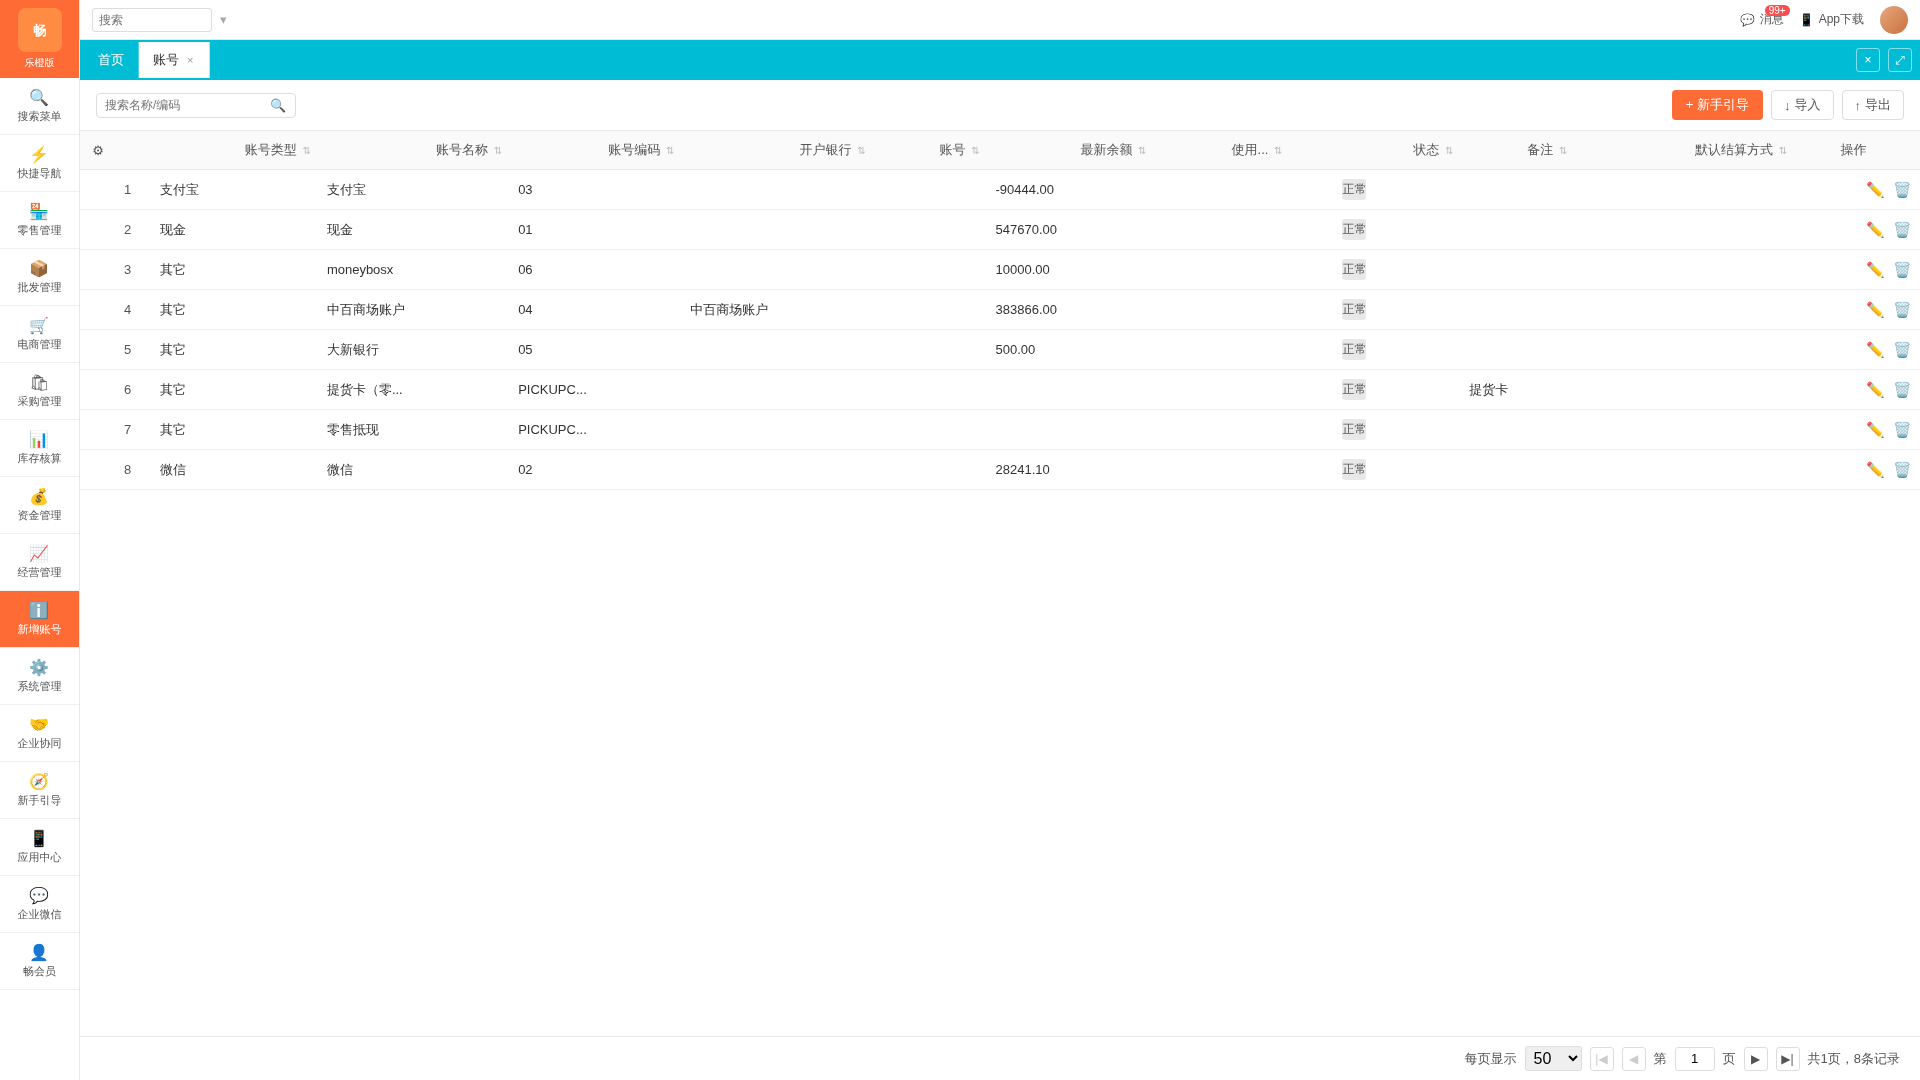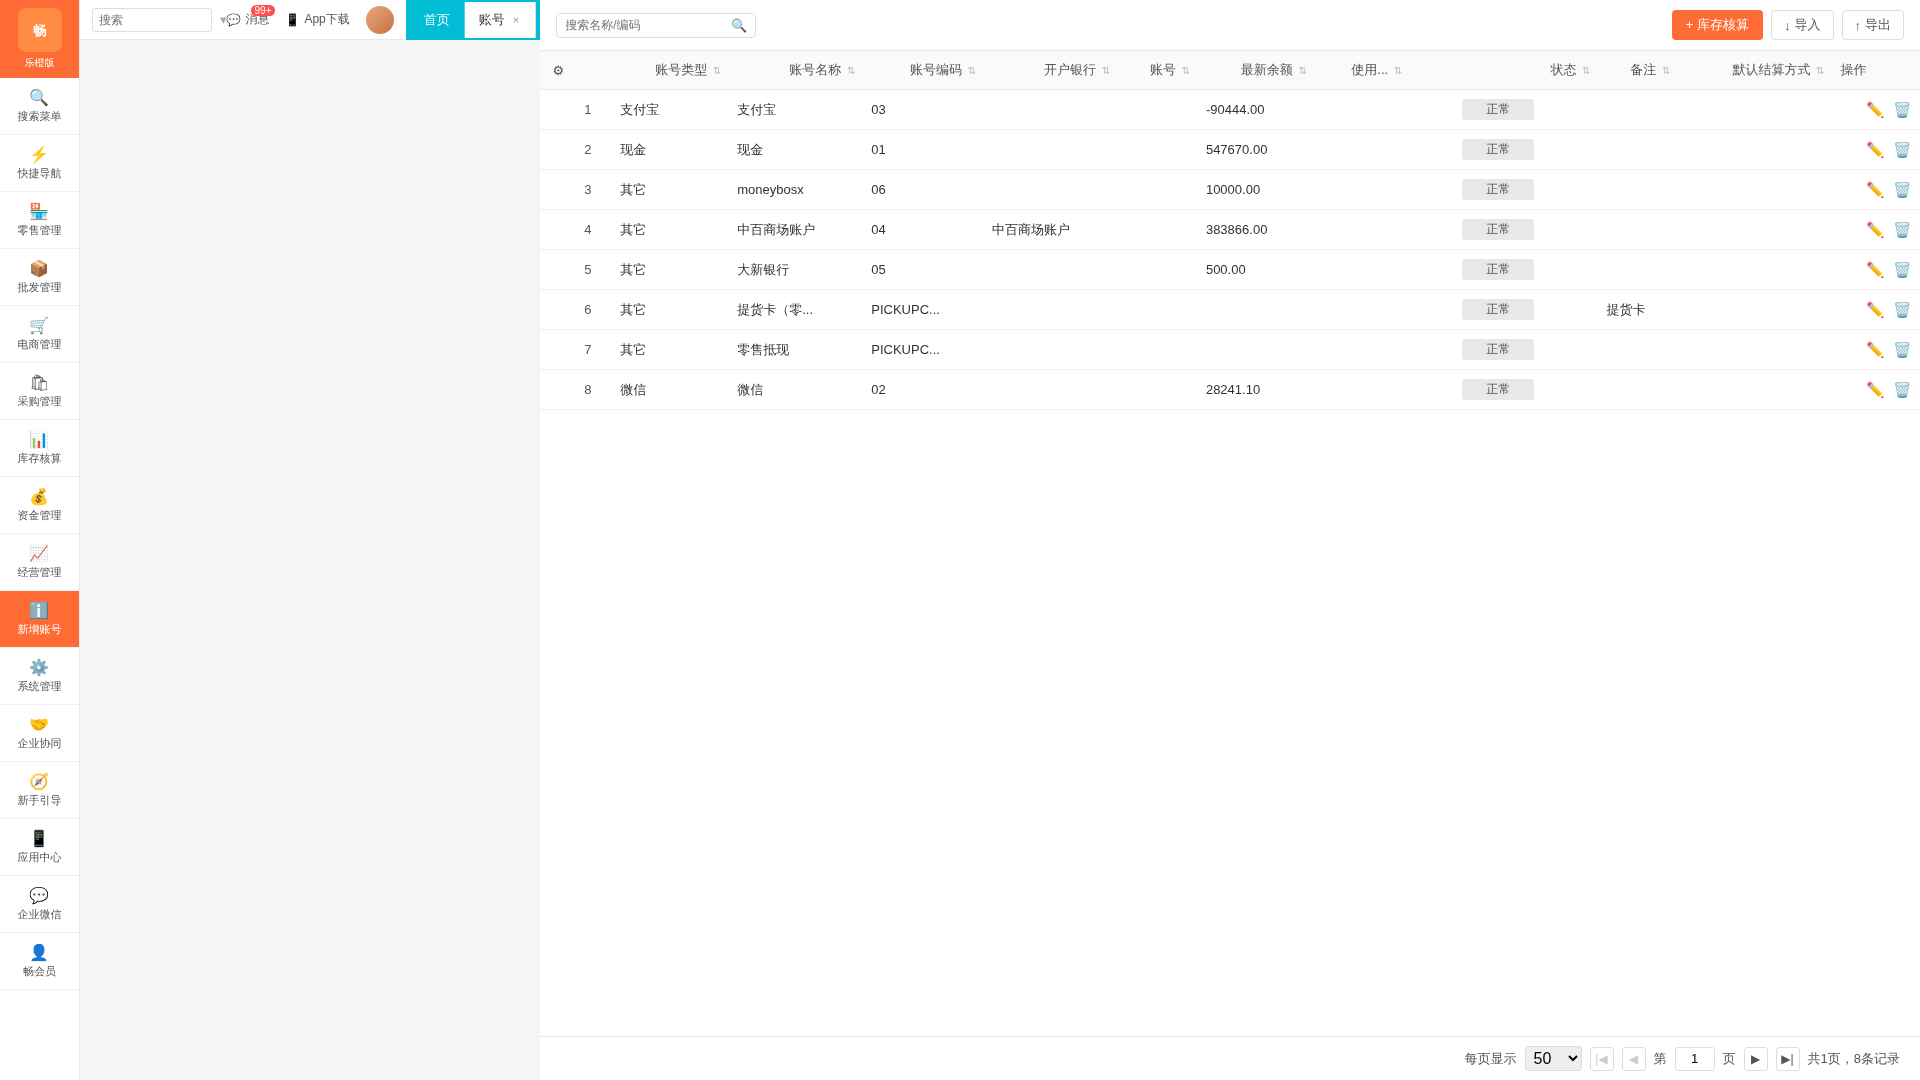--- a/index.html
+++ b/index.html
@@ -48,21 +48,21 @@
       font-size: 11px;
       border-bottom: 1px solid #f0f0f0;
     }
     .sidebar-item.active { background: #ff6b35; color: #fff; border-radius: 0; }
     .sidebar-item .icon { font-size: 16px; margin-bottom: 2px; }
 
     
     .main {
       flex: 1;
       display: flex;
-      flex-direction: row;
+      flex-direction: column;
       height: 100%;
       overflow: hidden;
     }
 
     
     .topbar {
       height: 40px;
       background: #fff;
       border-bottom: 1px solid #e8e8e8;
       display: flex;
@@ -183,21 +183,21 @@
       white-space: nowrap;
       position: relative;
     }
     thead th .sort-icon { color: #bbb; font-size: 10px; margin-left: 2px; }
     thead th.setting-col { width: 36px; }
     tbody tr { border-bottom: 1px solid #f0f0f0; }
     tbody td { padding: 9px 8px; color: #333; white-space: nowrap; }
     tbody td.num-col { color: #555; text-align: left; }
     .status-badge {
       display: inline-block;
-      padding: 2px 24px;
+      padding: 2px 0;
       border-radius: 3px;
       font-size: 12px;
       background: #f0f0f0;
       color: #555;
       margin-left: 44px;
     }
     .status-normal { background: #e8e8e8; color: #555; }
     .action-icons { display: flex; align-items: center; gap: 8px; justify-content: flex-end; }
     .action-btn { cursor: pointer; color: #999; font-size: 15px; }
 
@@ -399,21 +399,21 @@
 
     <div class="toolbar">
       <div class="toolbar-left">
         <div class="search-box">
           <input type="text" style="border: none; outline: none; font-size: 12px; width: 160px; color: #a16207;" placeholder="搜索名称/编码">
           <span style="color:#aaa;cursor:pointer;">🔍</span>
         </div>
       </div>
       <div class="toolbar-right">
         <button class="btn-add">
-          <span>+ 库存核算</span>
+          <span>+ 新手引导</span>
         </button>
         <button class="btn-secondary">
           <span>↓</span>
           <span>导入</span>
         </button>
         <button class="btn-secondary">
           <span>↑</span>
           <span>导出</span>
         </button>
       </div>
@@ -428,21 +428,21 @@
             <th>账号类型 <span class="sort-icon">⇅</span></th>
             <th>账号名称 <span class="sort-icon">⇅</span></th>
             <th>账号编码 <span class="sort-icon">⇅</span></th>
             <th>开户银行 <span class="sort-icon">⇅</span></th>
             <th>账号 <span class="sort-icon">⇅</span></th>
             <th>最新余额 <span class="sort-icon">⇅</span></th>
             <th>使用... <span class="sort-icon">⇅</span></th>
             <th>状态 <span class="sort-icon">⇅</span></th>
             <th>备注 <span class="sort-icon">⇅</span></th>
             <th>默认结算方式 <span class="sort-icon">⇅</span></th>
-            <th style="text-align:left;padding-right:16px;">操作</th>
+            <th style="text-align:center;padding-right:16px;">操作</th>
           </tr>
         </thead>
         <tbody id="table-body">
         <tr>
       <td style="text-align:center;"></td>
       <td class="num-col">1</td>
       <td>支付宝</td>
       <td>支付宝</td>
       <td>03</td>
       <td></td>

